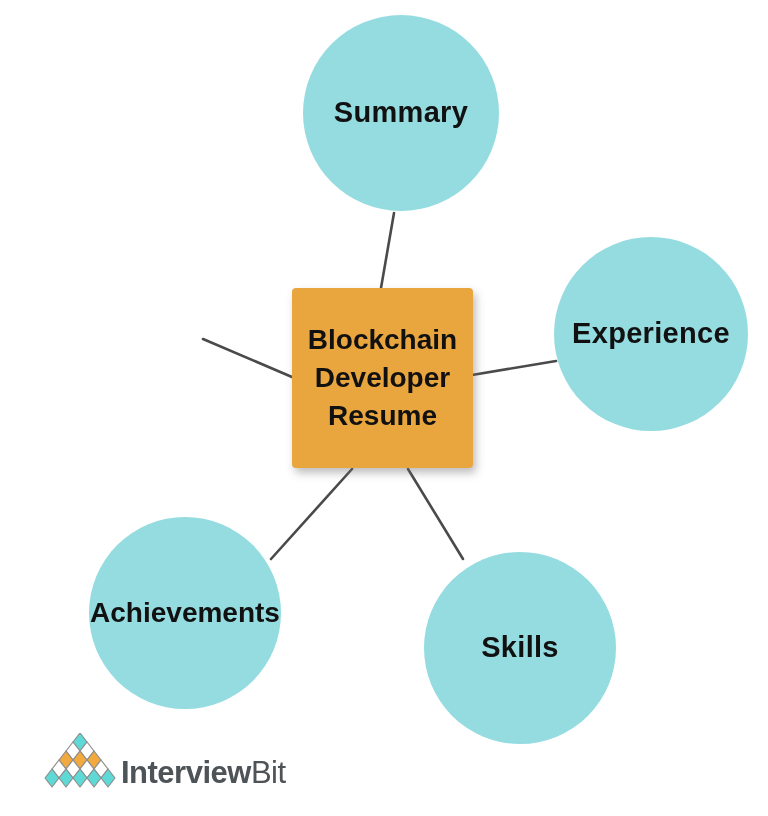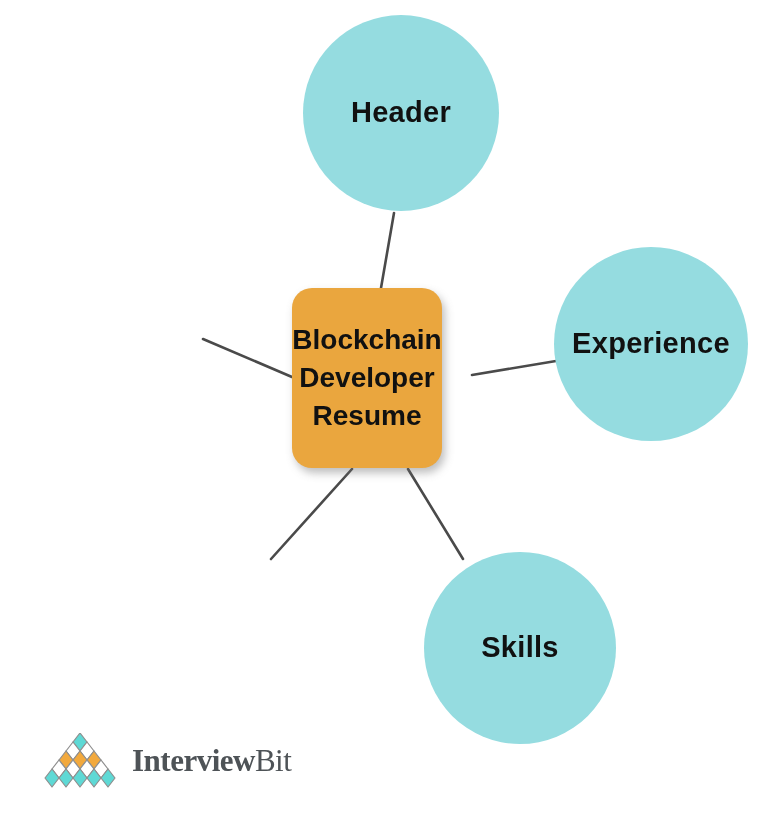--- a/index.html
+++ b/index.html
@@ -37,54 +37,53 @@
   }
   .node .node-label {
     color: var(--text-color, #111111);
     font-weight: 700;
     font-size: 29px;
     letter-spacing: 0.3px;
     line-height: 1.1;
   }
   .node-summary      { left: 303px; top: 15px;  width: 196px; height: 196px; }
   .node-header       { left: 12px;  top: 188px; width: 196px; height: 196px; }
-  .node-experience   { left: 554px; top: 247px; width: 194px; height: 194px; }
+  .node-experience   { left: 554px; top: 237px; width: 194px; height: 194px; }
   .node-achievements { left: 89px;  top: 517px; width: 192px; height: 192px; }
   .node-skills       { left: 424px; top: 552px; width: 192px; height: 192px; text-align: right; }
   .node-achievements .node-label { font-size: 28px; letter-spacing: 0; }
   .center-box {
     position: absolute;
     left: 292px;
     top: 288px;
-    width: 150px;
+    width: 181px;
     height: 180px;
     background: var(--center-fill, #eaa63e);
-    border-radius: 20px;
+    border-radius: 4px;
     box-shadow: 3px 5px 8px rgba(110,110,110,0.45);
     display: flex;
     align-items: center;
     justify-content: center;
     text-align: center;
     box-sizing: border-box;
     padding: 10px 14px;
   }
   .center-box .center-title {
     color: var(--text-color, #111111);
     font-weight: 700;
     font-size: 28px;
     line-height: 38px;
   }
   .brand {
     position: absolute;
     left: 44px;
     top: 733px;
     display: flex;
-    align-items: center;
-    gap: 16px;
-    font-family: Liberation Serif, serif;
+    align-items: flex-end;
+    gap: 5px;
   }
   .brand-pyramid { display: block; }
   .brand-pyramid polygon {
     stroke: var(--logo-outline, #8e8e8e);
     stroke-width: 1.2;
     stroke-linejoin: round;
   }
   .brand-pyramid .d-t { fill: var(--logo-teal, #5ed9d5); }
   .brand-pyramid .d-w { fill: #ffffff; }
   .brand-pyramid .d-o { fill: var(--logo-orange, #f2a93d); }
@@ -106,28 +105,31 @@
 
   <svg class="connectors" viewBox="0 0 768 816" xmlns="http://www.w3.org/2000/svg">
     <line x1="394" y1="213" x2="381" y2="288"></line>
     <line x1="203" y1="339" x2="292" y2="377"></line>
     <line x1="556" y1="361" x2="472" y2="375"></line>
     <line x1="271" y1="559" x2="352" y2="469"></line>
     <line x1="463" y1="559" x2="408" y2="469"></line>
   </svg>
 
   <div class="node node-summary">
-    <span class="node-label">Header</span>
+    <span class="node-label">Summary</span>
   </div>
 
 
   <div class="node node-experience">
     <span class="node-label">Experience</span>
   </div>
 
+  <div class="node node-achievements">
+    <span class="node-label">Achievements</span>
+  </div>
 
   <div class="node node-skills">
     <span class="node-label">Skills</span>
   </div>
 
   <div class="center-box">
     <span class="center-title">Blockchain Developer Resume</span>
   </div>
 
   <div class="brand">

